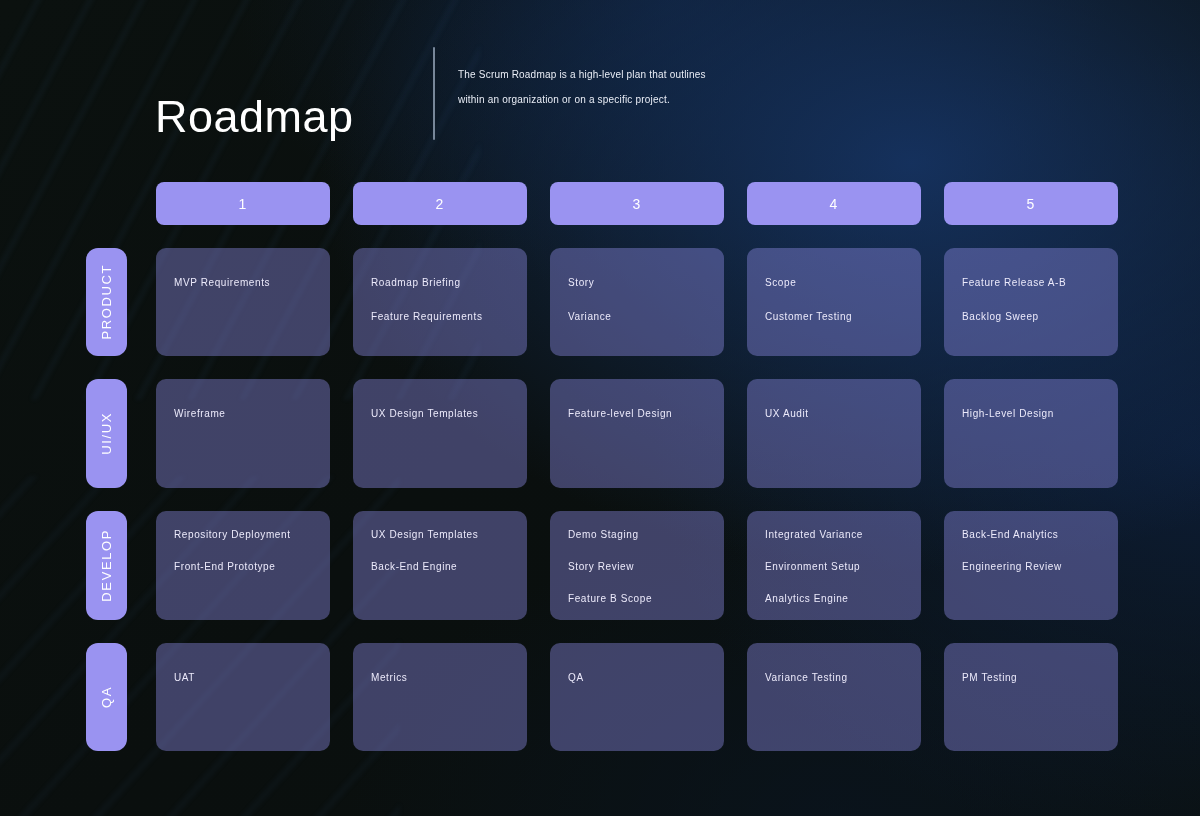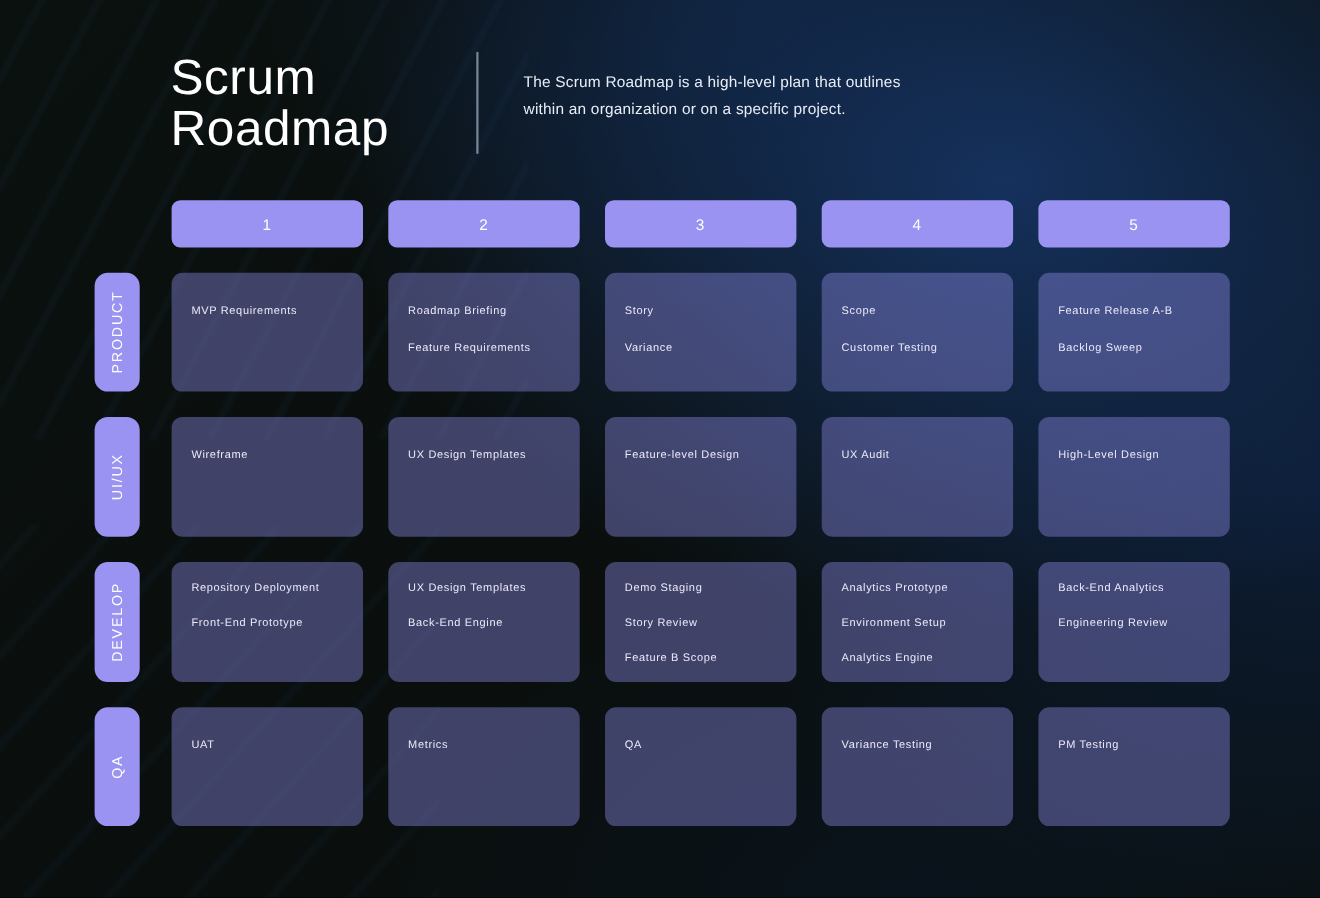--- a/index.html
+++ b/index.html
@@ -35,23 +35,22 @@
     position:absolute; left:155px; top:46px;
     color:#ffffff; font-weight:300; font-size:45px; line-height:47px;
     letter-spacing:0.5px;
   }
   .title-divider {
     position:absolute; left:433px; top:47px; width:2px; height:93px;
     background:rgba(156,172,192,0.75); border-radius:1px;
   }
   .desc {
     position:absolute; left:458px; top:62px;
-    color:#e9edf6; font-size:14px; line-height:25px; letter-spacing:0.2px;
+    color:#e9edf6; font-size:10px; line-height:25px; letter-spacing:0.2px;
     font-weight:300;
-    margin-left:18px;
   }
 
   
   .grid {
     position:absolute; left:86px; top:182px;
     display:grid;
     grid-template-columns:47px repeat(5, 174px);
     grid-template-rows:43px 108px 109px 109px 108px;
     gap:23px;
   }
@@ -79,21 +78,21 @@
   .card.tight { padding-top:14px; }
   .card.tight .line { margin-bottom:13px; }
 </style>
 </head>
 <body>
 
 <div class="stage">
   <div class="streak a"></div>
   <div class="streak b"></div>
 
-  <h1 class="title"><span>Scrum</span><br><span>Roadmap</span></h1>
+  <h1 class="title"><br><span>Roadmap</span></h1>
   <div class="title-divider"></div>
   <div class="desc">
     <div>The Scrum Roadmap is a high-level plan that outlines</div>
     <div>within an organization or on a specific project.</div>
   </div>
 
   <div class="grid">
 
     <div></div>
     <div class="col-pill">1</div>
@@ -154,21 +153,21 @@
     <div class="card tight">
       <div class="line">UX Design Templates</div>
       <div class="line">Back-End Engine</div>
     </div>
     <div class="card tight">
       <div class="line">Demo Staging</div>
       <div class="line">Story Review</div>
       <div class="line">Feature B Scope</div>
     </div>
     <div class="card tight">
-      <div class="line">Analytics Prototype</div>
+      <div class="line">Integrated Variance</div>
       <div class="line">Environment Setup</div>
       <div class="line">Analytics Engine</div>
     </div>
     <div class="card tight">
       <div class="line">Back-End Analytics</div>
       <div class="line">Engineering Review</div>
     </div>
 
     <div class="rail-pill">
         <span>QA</span>

